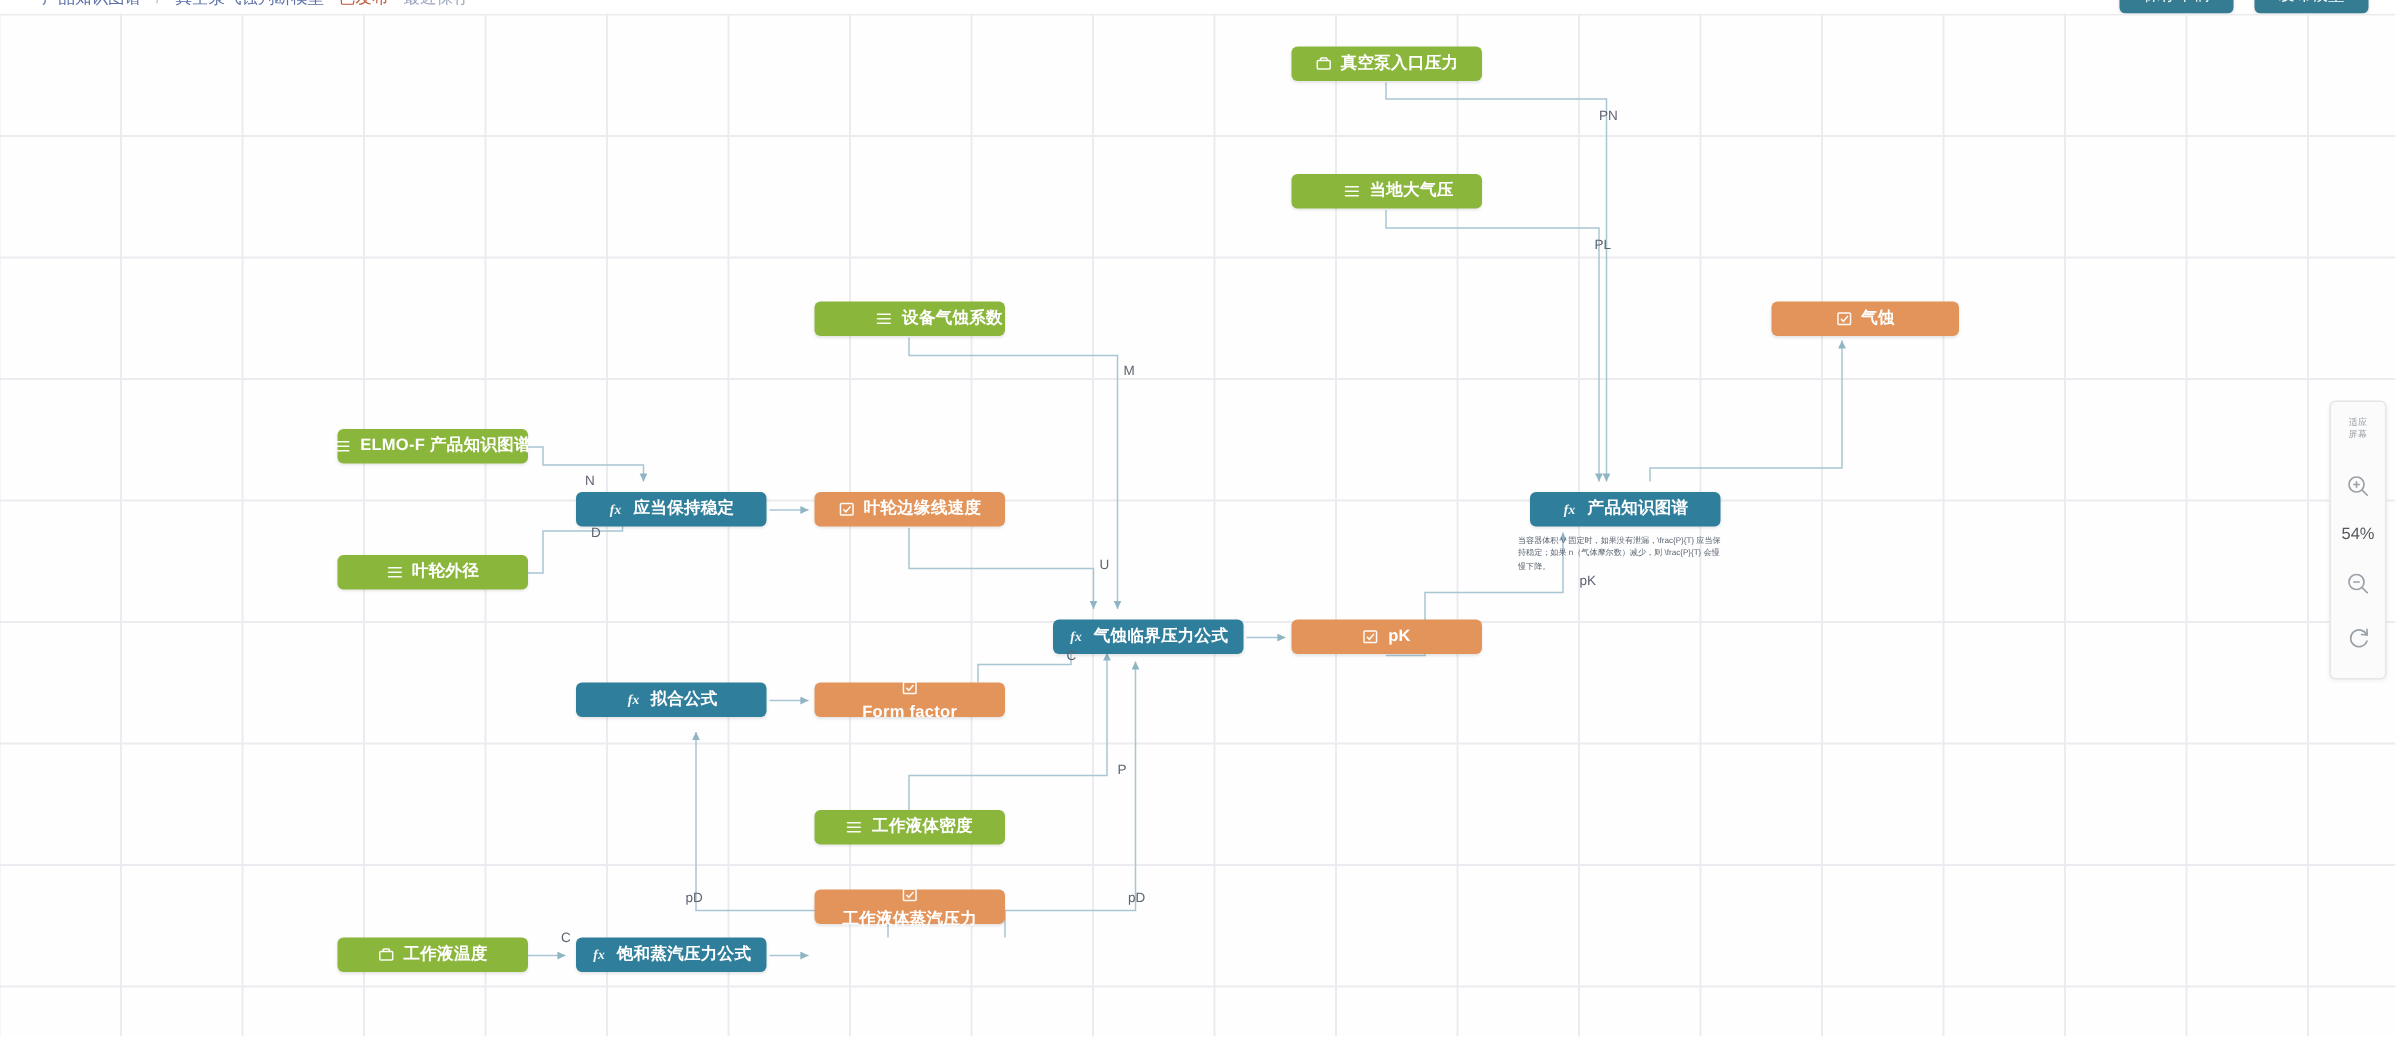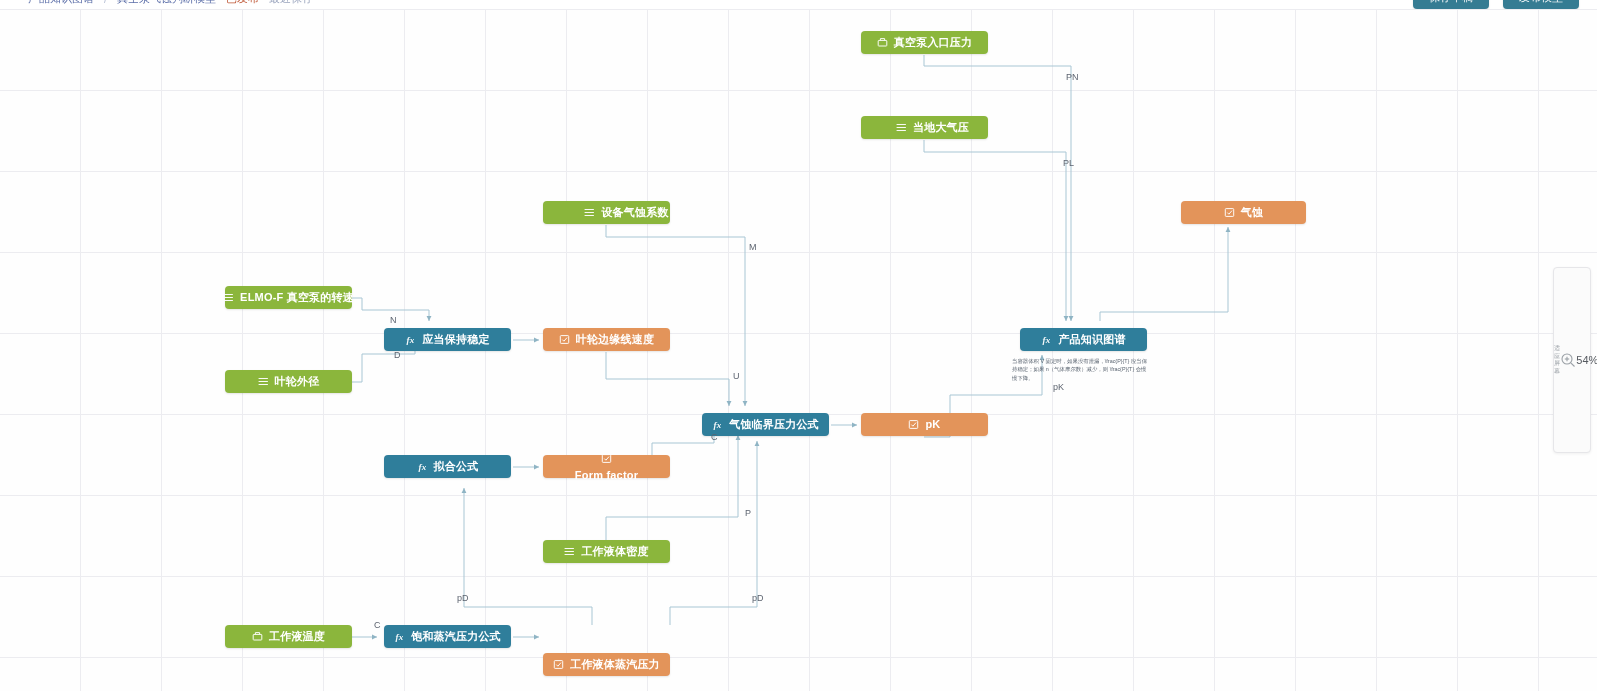--- a/index.html
+++ b/index.html
@@ -108,21 +108,21 @@
 
   
   #viewctl {
     position: absolute;
     right: 6px; top: 258px;
     width: 38px; height: 186px;
     background: #fbfbfb;
     border: 1px solid #e6e6e9;
     border-radius: 4px;
     box-shadow: 0 1px 3px rgba(0,0,0,.06);
-    display: flex; flex-direction: row; align-items: center;
+    display: flex; flex-direction: column; align-items: center;
     z-index: 30;
   }
   #viewctl .vc {
     width: 38px; height: 37px;
     display: flex; align-items: center; justify-content: center;
     cursor: pointer;
     color: #8d9299;
   }
   #viewctl .vc svg { display: block; }
   #viewctl .vc-label {
@@ -242,21 +242,21 @@
           <span class="nlabel">气蚀</span>
         </div>
         <div class="node green" style="left: 225px; top: 277px; width: 127px;">
           <span class="nicon">
             <svg viewBox="0 0 11 11" fill="none" stroke="#ffffff" stroke-width="1" stroke-linecap="round">
               <line x1="1" y1="2.5" x2="9.5" y2="2.5"></line>
               <line x1="1" y1="5.5" x2="9.5" y2="5.5"></line>
               <line x1="1" y1="8.5" x2="9.5" y2="8.5"></line>
             </svg>
           </span>
-          <span class="nlabel">ELMO-F 真空泵的转速</span>
+          <span class="nlabel">ELMO-F 产品知识图谱</span>
         </div>
         <div class="node teal" style="left: 384px; top: 319px; width: 127px;">
           <span class="nicon">
             <svg viewBox="0 0 11 11">
               <text x="5.5" y="8.6" font-size="9" font-style="italic" text-anchor="middle" fill="#ffffff" font-family="Liberation Serif, serif">fx</text>
             </svg>
           </span>
           <span class="nlabel">应当保持稳定</span>
         </div>
         <div class="node orange" style="left: 543px; top: 319px; width: 127px;">
@@ -342,21 +342,21 @@
           <span class="nlabel">工作液温度</span>
         </div>
         <div class="node teal" style="left: 384px; top: 616px; width: 127px;">
           <span class="nicon">
             <svg viewBox="0 0 11 11">
               <text x="5.5" y="8.6" font-size="9" font-style="italic" text-anchor="middle" fill="#ffffff" font-family="Liberation Serif, serif">fx</text>
             </svg>
           </span>
           <span class="nlabel">饱和蒸汽压力公式</span>
         </div>
-        <div class="node orange" style="left: 543px; top: 644px; width: 127px;">
+        <div class="node orange" style="left: 543px; top: 584px; width: 127px; flex-direction: column;">
           <span class="nicon">
             <svg viewBox="0 0 11 11" fill="none" stroke="#ffffff" stroke-width="1">
               <rect x="1.3" y="1.6" width="8.4" height="7.8" rx="0.8"></rect>
               <polyline points="3.3,5.6 4.9,7.2 8.0,3.6"></polyline>
             </svg>
           </span>
           <span class="nlabel">工作液体蒸汽压力</span>
         </div>
       </div>
     <div id="label-layer">

